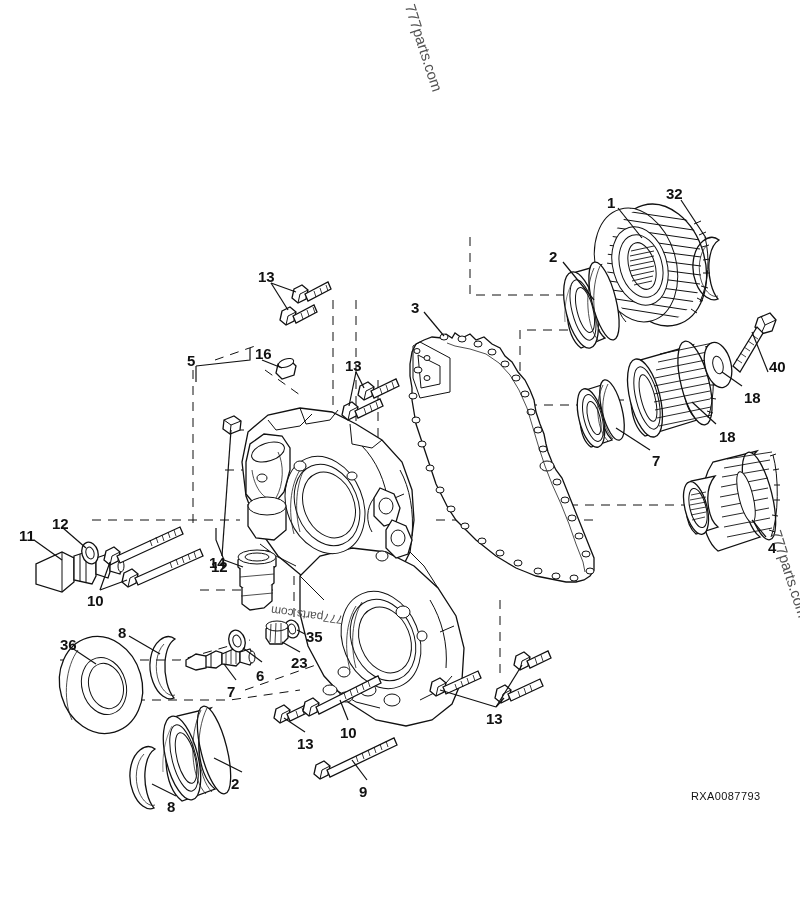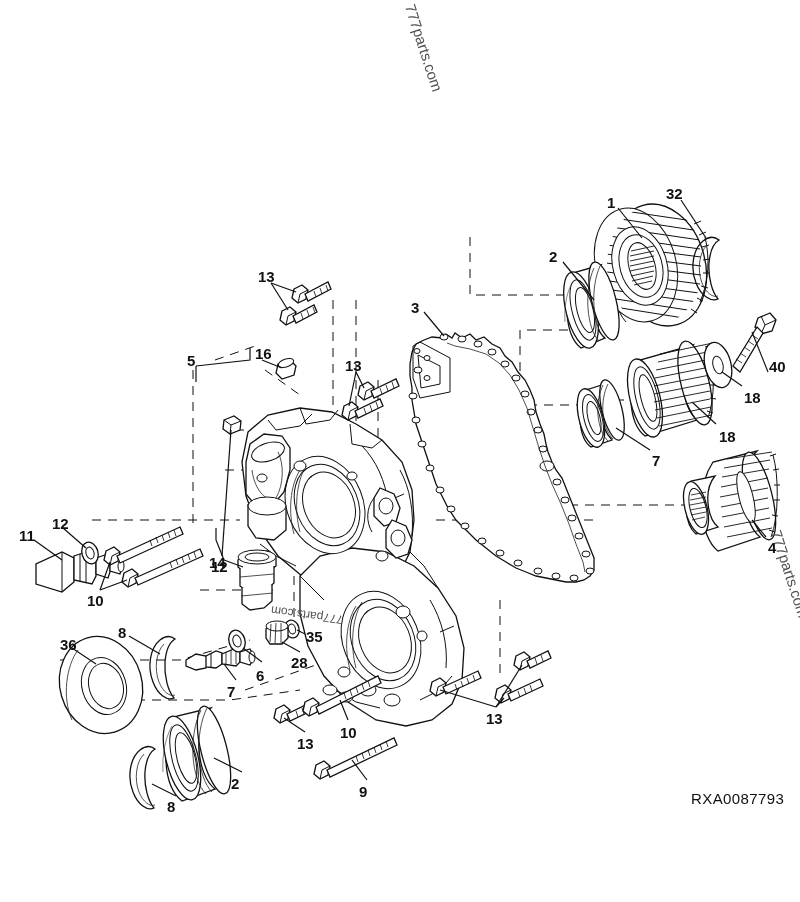--- a/index.html
+++ b/index.html
@@ -9,21 +9,21 @@
     font-family:"Liberation Sans","DejaVu Sans",sans-serif;
     color:#000;
   }
   #stage{position:absolute;left:0;top:0;width:800px;height:902px;}
   svg.layer{position:absolute;left:0;top:0;width:800px;height:902px;overflow:visible;}
   .callout{
     position:absolute;font-weight:bold;font-size:15px;line-height:1;
     color:#111;white-space:nowrap;
   }
   .figcode{
-    position:absolute;font-size:15px;letter-spacing:.4px;color:#111;
+    position:absolute;font-size:11px;letter-spacing:.4px;color:#111;
   }
   .wm{
     position:absolute;color:#4a4a4a;font-size:15px;white-space:nowrap;
     font-family:"Liberation Sans","DejaVu Sans",sans-serif;opacity:.95;
   }
   .wm-tl{left:418px;top:2px;transform:rotate(72deg);transform-origin:0 0;}
   .wm-r{left:784px;top:528px;transform:rotate(72deg);transform-origin:0 0;}
   .wm-c{left:342px;top:627px;transform:rotate(188deg);transform-origin:0 0;font-size:12px;}
   
   .ln{fill:none;stroke:#111;stroke-width:1;}
@@ -665,21 +665,21 @@
   <div class="callout" style="left:211px;top:559px">12</div>
   <div class="callout" style="left:19px;top:528px">11</div>
   <div class="callout" style="left:52px;top:516px">12</div>
   <div class="callout" style="left:87px;top:593px">10</div>
   <div class="callout" style="left:209px;top:555px">14</div>
   <div class="callout" style="left:60px;top:637px">36</div>
   <div class="callout" style="left:118px;top:625px">8</div>
   <div class="callout" style="left:227px;top:684px">7</div>
   <div class="callout" style="left:256px;top:668px">6</div>
   <div class="callout" style="left:306px;top:629px">35</div>
-  <div class="callout" style="left:291px;top:655px">28</div>
+  <div class="callout" style="left:291px;top:655px">23</div>
   <div class="callout" style="left:231px;top:776px">2</div>
   <div class="callout" style="left:167px;top:799px">8</div>
   <div class="callout" style="left:297px;top:736px">13</div>
   <div class="callout" style="left:340px;top:725px">10</div>
   <div class="callout" style="left:359px;top:784px">9</div>
   <div class="callout" style="left:486px;top:711px">13</div>
 
   <div class="wm wm-tl">777parts.com</div>
   <div class="wm wm-r">777parts.com</div>
   <div class="wm wm-c">777parts.com</div>

